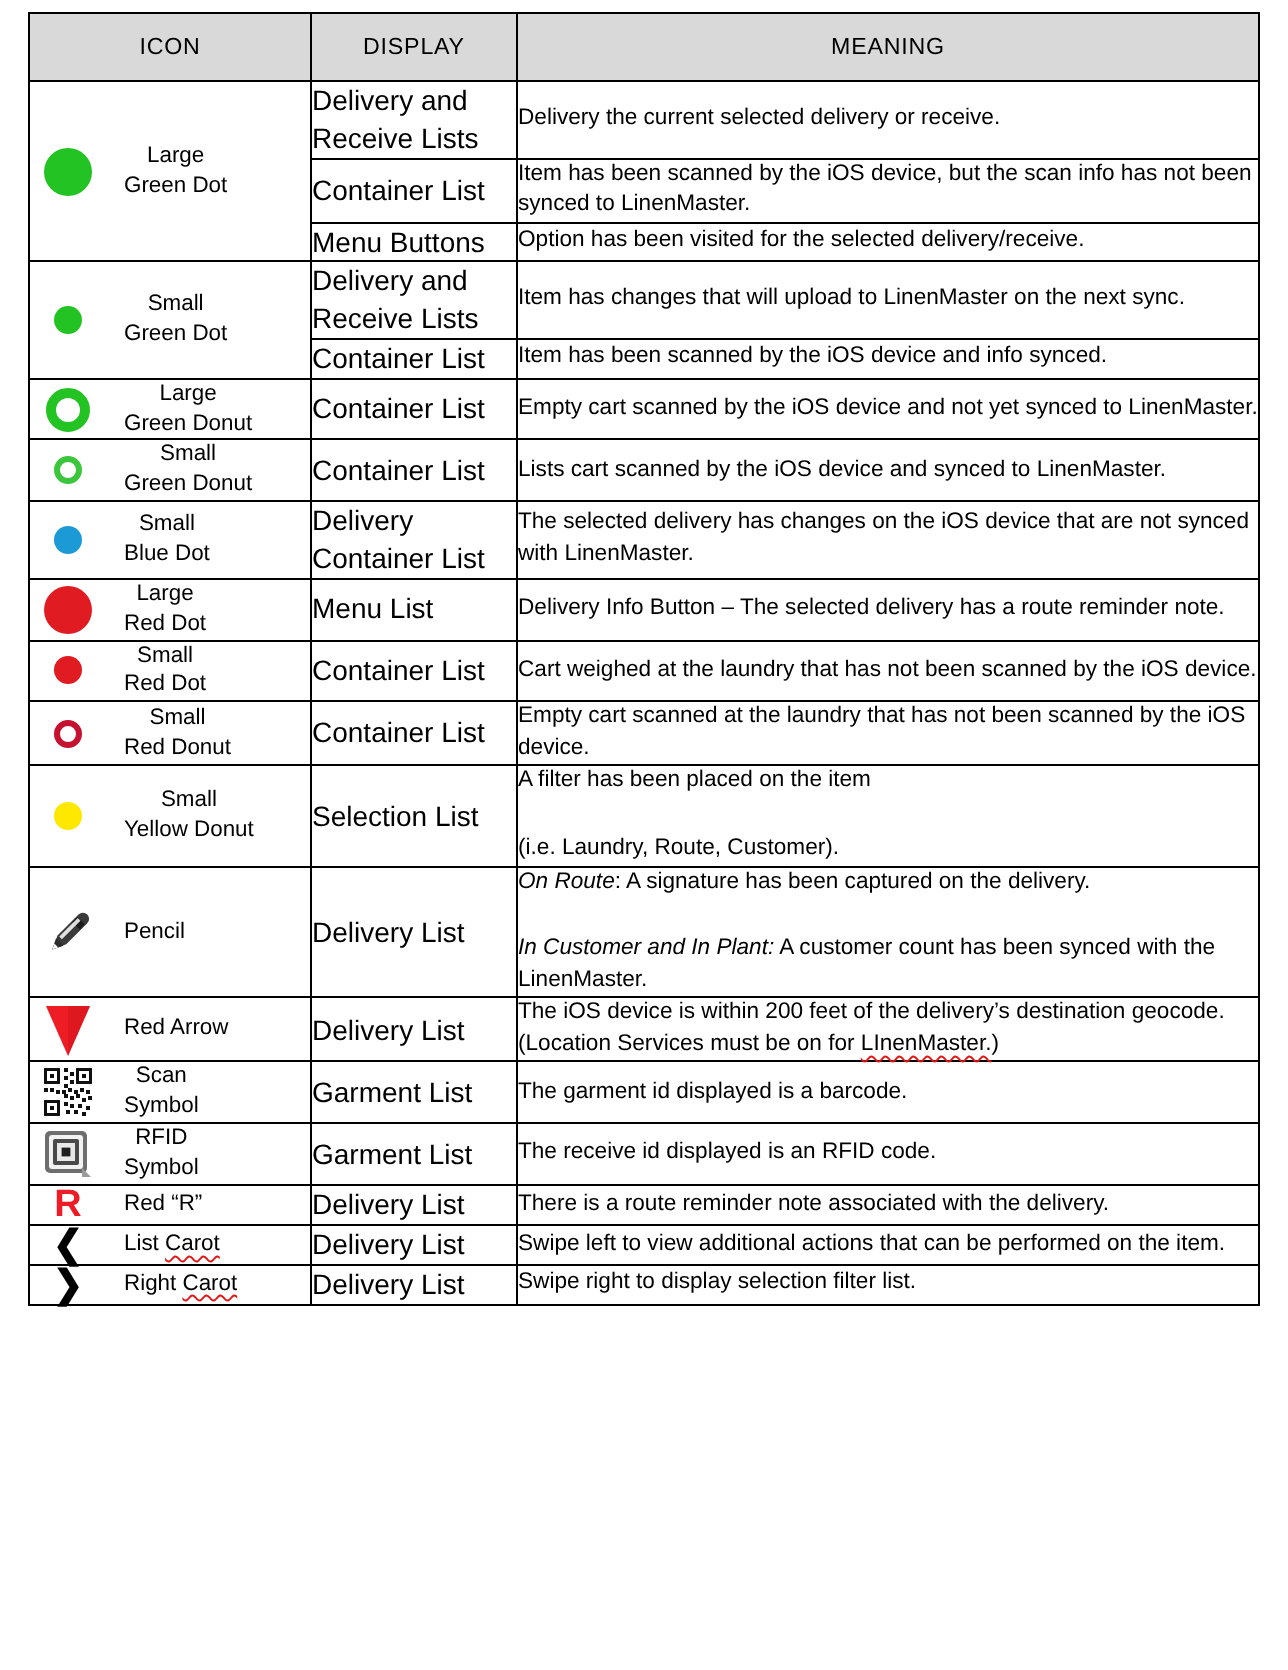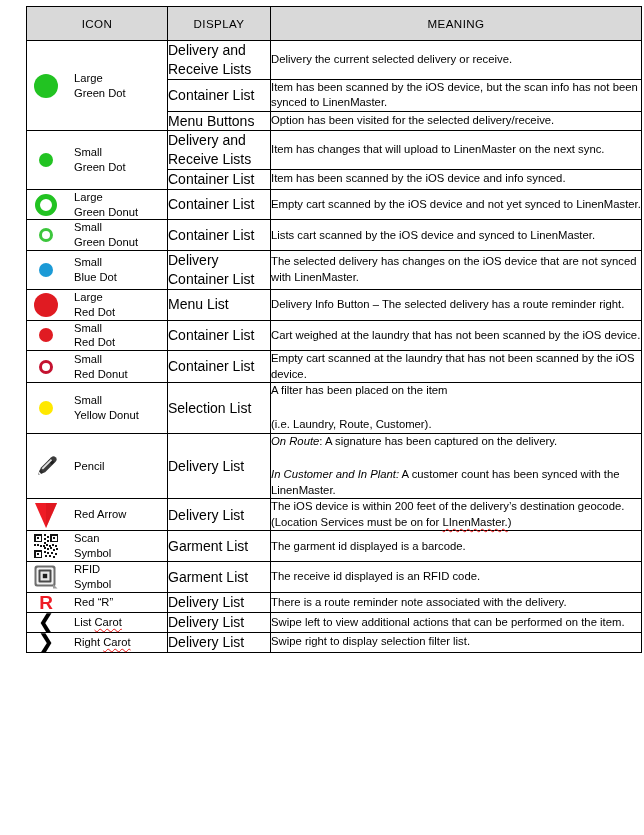--- a/index.html
+++ b/index.html
@@ -9,21 +9,21 @@
   }
   body {
     width: 644px;
     height: 835px;
     font-family: "Liberation Sans", sans-serif;
     color: #000000;
     overflow: hidden;
   }
   #legend-table {
     position: absolute;
-    left: 26px;
+    left: 14px;
     top: 6px;
     width: 616px;
     border-collapse: collapse;
     table-layout: fixed;
     font-size: 11.2px;
     padding-left: 45px;
   }
   #legend-table td, #legend-table th {
     border: 1px solid #000000;
     padding: 0;
@@ -54,20 +54,21 @@
   .glyph-box {
     width: 38px;
     min-width: 38px;
     display: flex;
     align-items: center;
     justify-content: center;
   }
   .icon-label {
     line-height: 1.33;
     font-size: 11.2px;
+    text-align: center;
   }
 
   
   .dot, .donut {
     border-radius: 50%;
     display: block;
   }
   .dot.lg   { width: 24px; height: 24px; }
   .dot.sm   { width: 14px; height: 14px; }
   .donut.lg { width: 22px; height: 22px; border: 5px solid; background: #fff; box-sizing: border-box; }
@@ -248,21 +249,21 @@
           <span class="glyph-box">
             <span class="dot lg" style="background:#e01b22"></span>
           </span>
           <span class="icon-label">
             <span>Large</span><br>
             <span>Red Dot</span>
           </span>
         </div>
       </td>
       <td class="display-cell">Menu List</td>
-      <td class="meaning-cell">Delivery Info Button – The selected delivery has a route reminder right.</td>
+      <td class="meaning-cell">Delivery Info Button – The selected delivery has a route reminder note.</td>
     </tr>
 
     <tr>
       <td class="icon-cell">
         <div class="icon-wrap">
           <span class="glyph-box">
             <span class="dot sm" style="background:#e01b22"></span>
           </span>
           <span class="icon-label">
             <span>Small</span><br>

